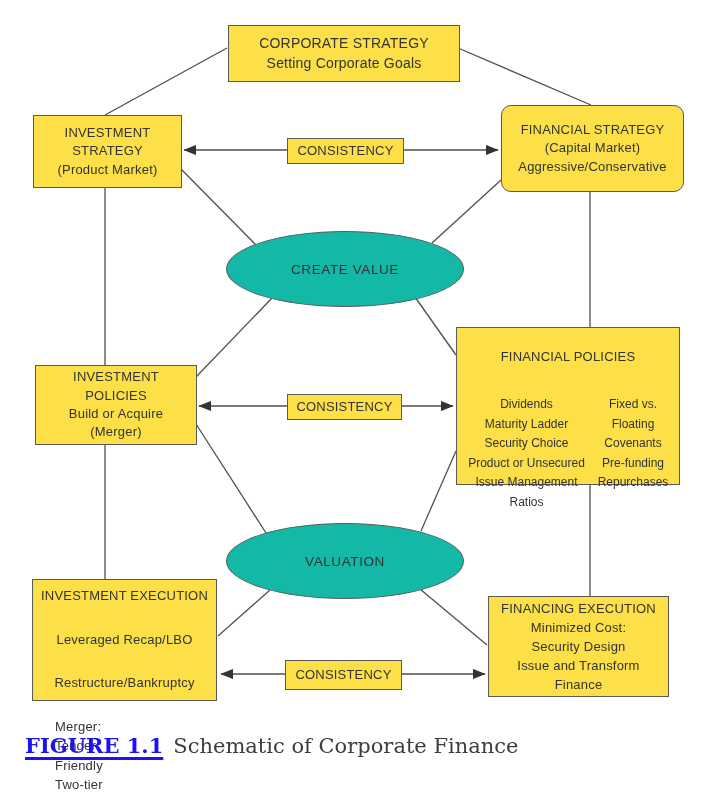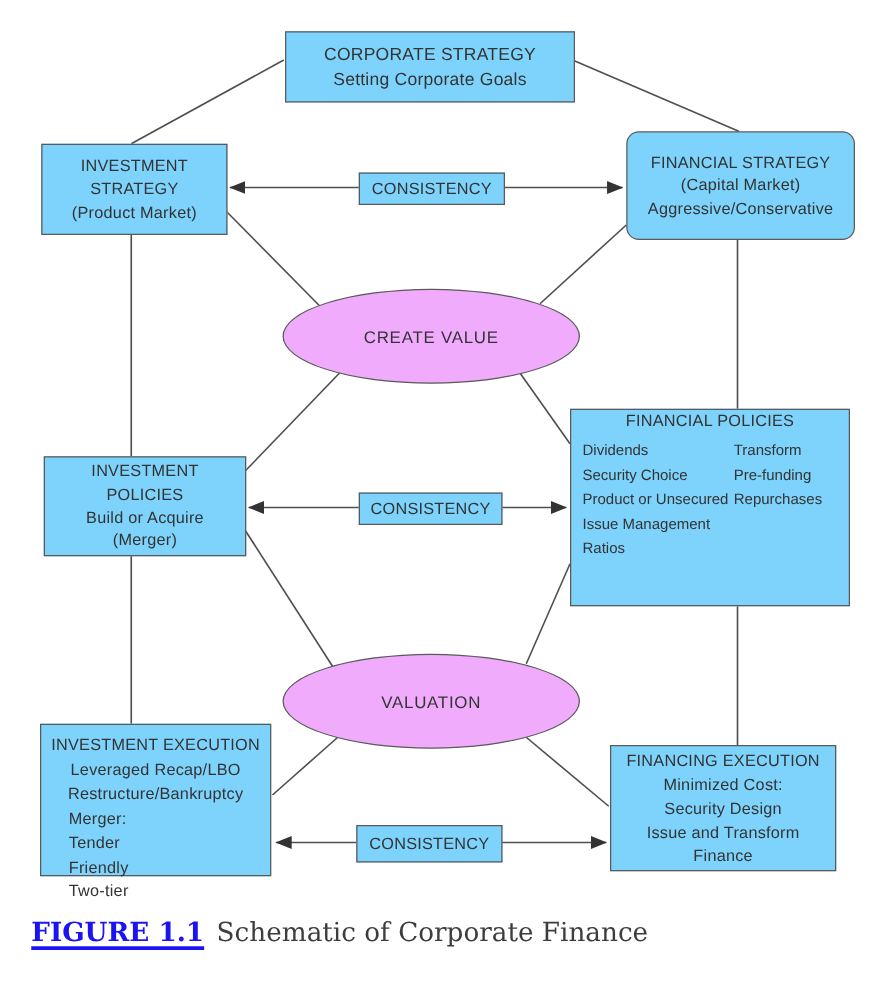--- a/index.html
+++ b/index.html
@@ -9,48 +9,48 @@
     --box_border:#5a5a5a;
     --box_text:#333333;
   }
   html,body{margin:0;padding:0;background:#ffffff;}
   .canvas{
     position:relative;width:715px;height:803px;background:#ffffff;
     font-family:"Liberation Sans",sans-serif;color:var(--box_text);
   }
   svg.connectors{position:absolute;left:0;top:0;z-index:0;}
   .box{
-    position:absolute;z-index:1;background:#7dd3fc;
+    position:absolute;z-index:1;background:#fde047;
     border:1px solid var(--box_border);
     display:flex;flex-direction:column;align-items:center;justify-content:center;
     text-align:center;font-size:13px;line-height:1.42;letter-spacing:.2px;
   }
   .ellipse{
-    position:absolute;z-index:1;background:#f0abfc;
+    position:absolute;z-index:1;background:#14b8a6;
     border:1px solid var(--box_border);border-radius:50%;
     display:flex;align-items:center;justify-content:center;
     font-size:13.5px;letter-spacing:.6px;
   }
   .corp        {left:228px;top:25px; width:230px;height:55px;font-size:14px;}
   .inv-strat   {left:33px; top:115px;width:147px;height:71px;}
   .fin-strat   {left:501px;top:105px;width:181px;height:85px;border-radius:10px;}
   .cons1       {left:287px;top:138px;width:115px;height:24px;}
   .cons2       {left:287px;top:394px;width:113px;height:24px;}
   .cons3       {left:285px;top:660px;width:115px;height:28px;}
   .cv-ellipse  {left:226px;top:231px;width:236px;height:74px;}
   .val-ellipse {left:226px;top:523px;width:236px;height:74px;}
   .inv-pol     {left:35px; top:365px;width:160px;height:78px;}
   .fin-pol     {left:456px;top:327px;width:224px;height:158px;
-                justify-content:flex-start;align-items:stretch;padding-top:0;box-sizing:border-box;}
+                justify-content:flex-start;align-items:stretch;padding-top:20px;box-sizing:border-box;gap:24px;}
   .fin-pol .fp-title{text-align:center;margin-bottom:5px;}
-  .fin-pol .fp-cols{display:flex;text-align:left;font-size:12px;line-height:19.5px;padding-left:9px;letter-spacing:0;}
+  .fin-pol .fp-cols{display:flex;text-align:center;font-size:12px;line-height:19.5px;padding-left:9px;letter-spacing:0;}
   .fin-pol .fp-col-left{width:121px;}
   .fin-pol .fp-col-right{flex:1;}
   .inv-exec    {left:32px; top:579px;width:185px;height:122px;
-                justify-content:flex-start;align-items:stretch;padding-top:6px;box-sizing:border-box;line-height:19.5px;}
+                justify-content:flex-start;align-items:stretch;padding-top:6px;box-sizing:border-box;line-height:19.5px;gap:24px;}
   .inv-exec .center-line{text-align:center;}
   .inv-exec .merger{display:flex;text-align:left;padding-left:22px;flex-direction:column;}
   .inv-exec .merger-label{width:54px;}
   .fin-exec    {left:488px;top:596px;width:179px;height:99px;line-height:19px;}
   .caption{
     position:absolute;left:25px;top:733px;z-index:1;white-space:nowrap;
     font-family:"DejaVu Serif",serif;font-size:21px;color:var(--caption_text);
   }
   .caption .fig{
     color:var(--caption_link);font-weight:bold;
@@ -126,27 +126,29 @@
 
   <div class="box cons2">
     <div>CONSISTENCY</div>
   </div>
 
   <div class="box fin-pol">
     <div class="fp-title">FINANCIAL POLICIES</div>
     <div class="fp-cols">
       <div class="fp-col-left">
         <div>Dividends</div>
+        <div>Maturity Ladder</div>
         <div>Security Choice</div>
         <div>Product or Unsecured</div>
         <div>Issue Management</div>
         <div>Ratios</div>
       </div>
       <div class="fp-col-right">
-        <div>Transform</div>
+        <div>Fixed vs. Floating</div>
+        <div>Covenants</div>
         <div>Pre-funding</div>
         <div>Repurchases</div>
       </div>
     </div>
   </div>
 
   <div class="ellipse val-ellipse">
     <div>VALUATION</div>
   </div>
 

